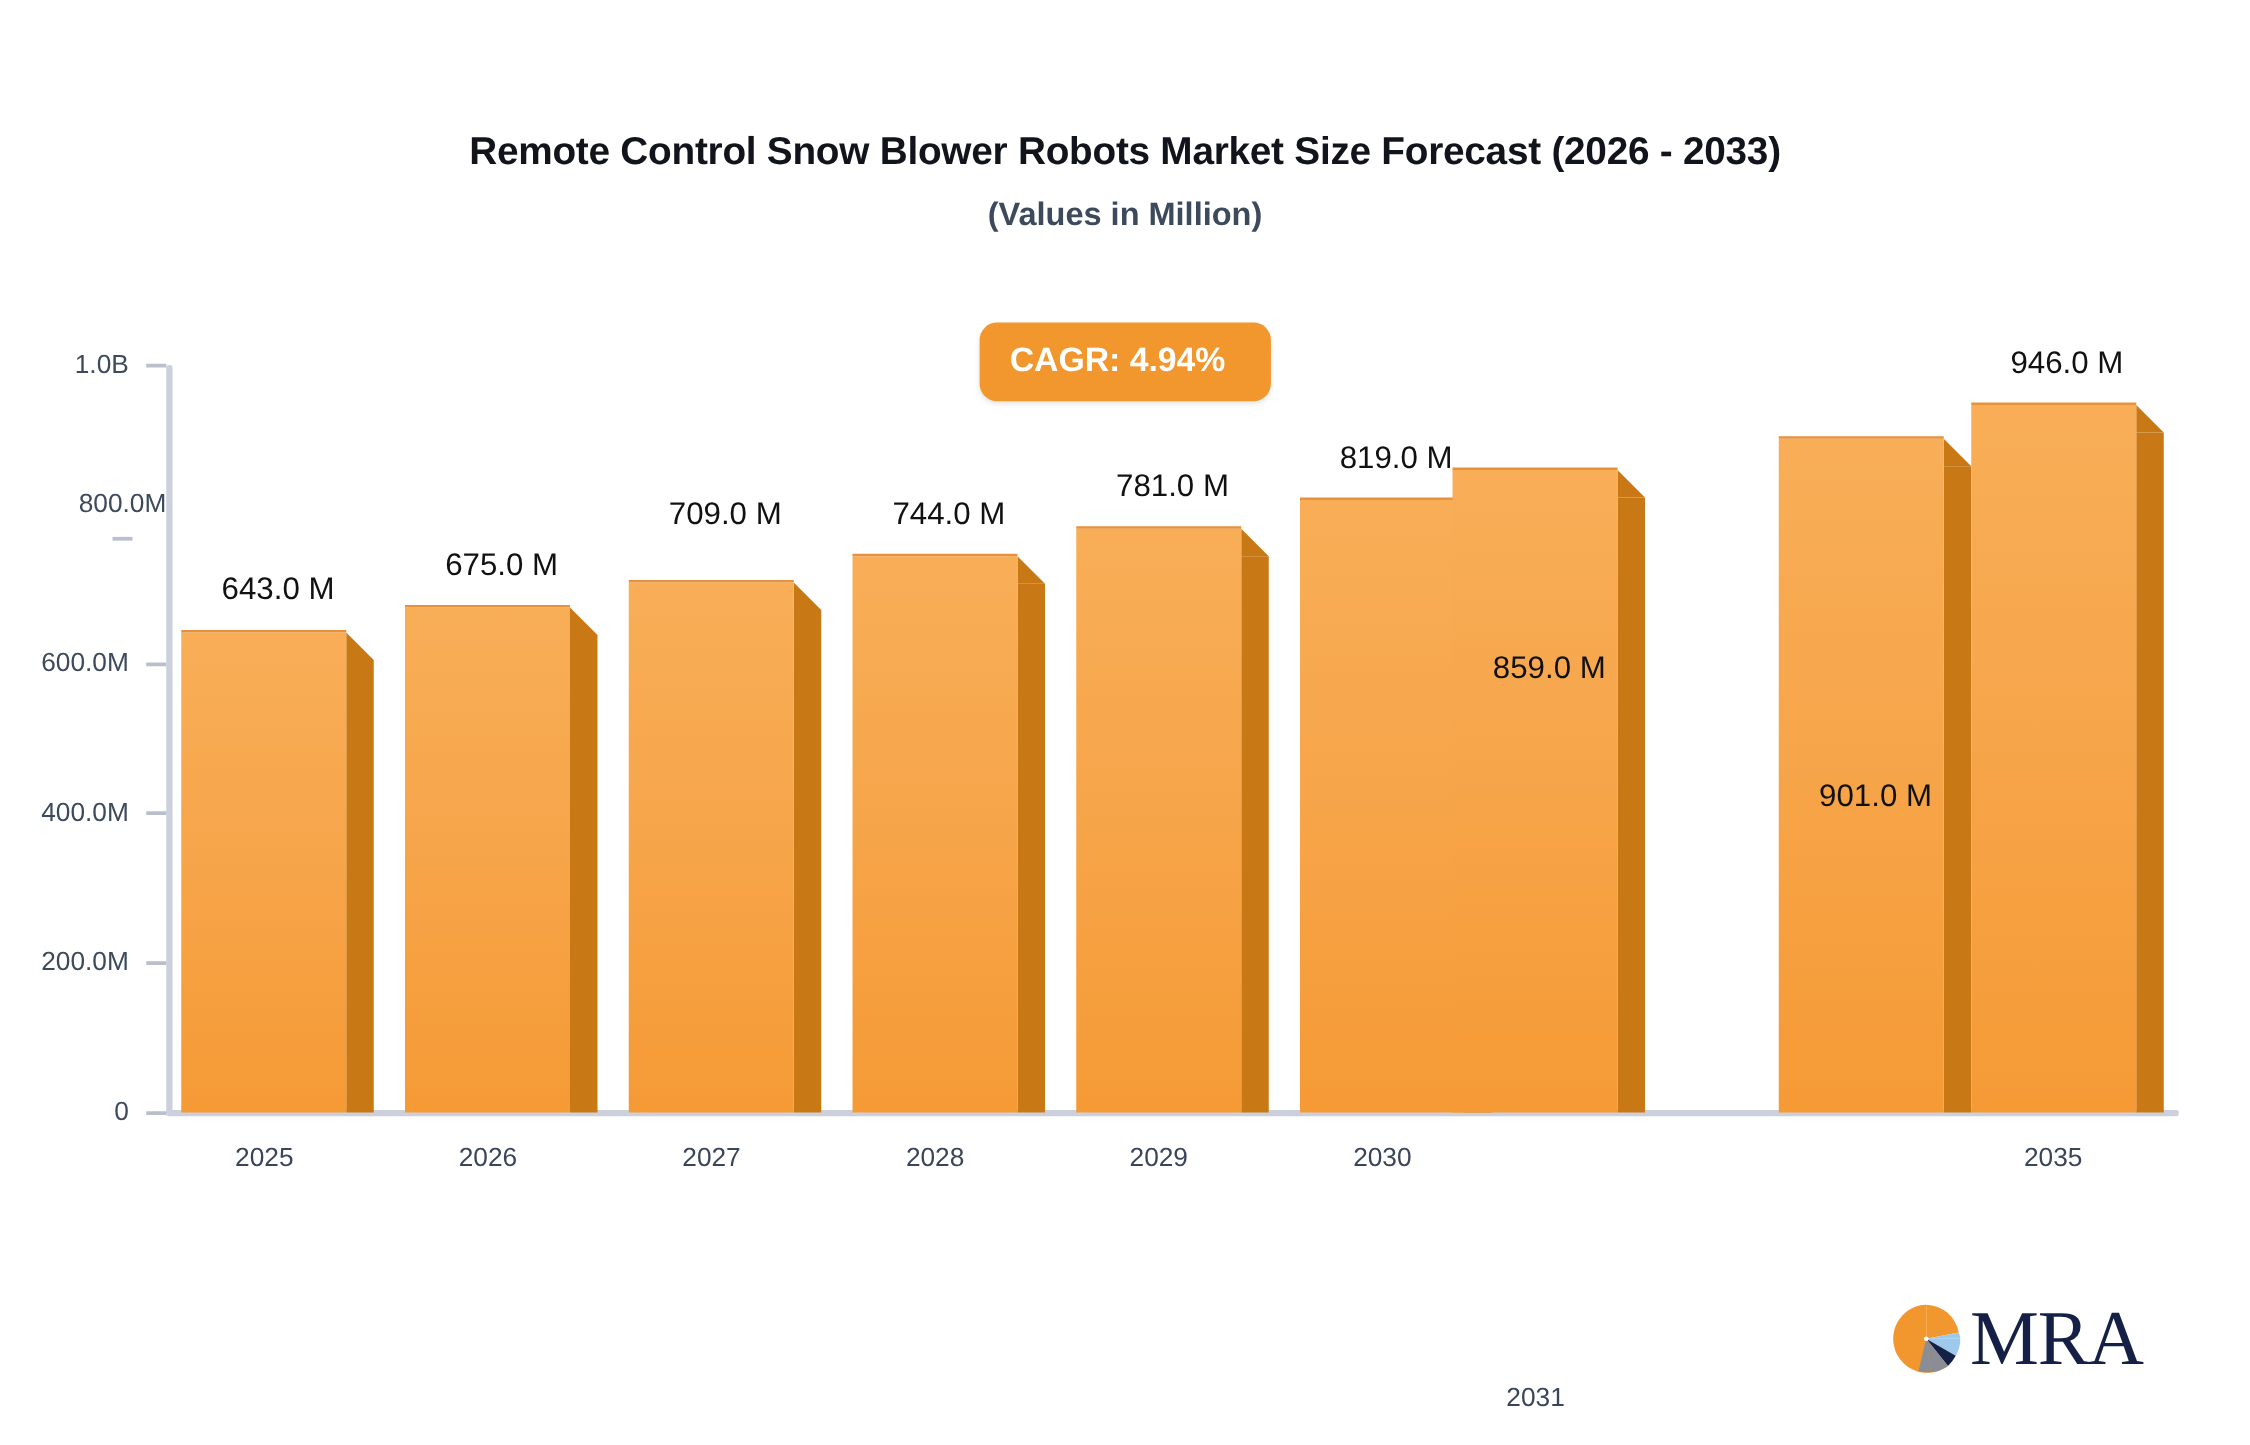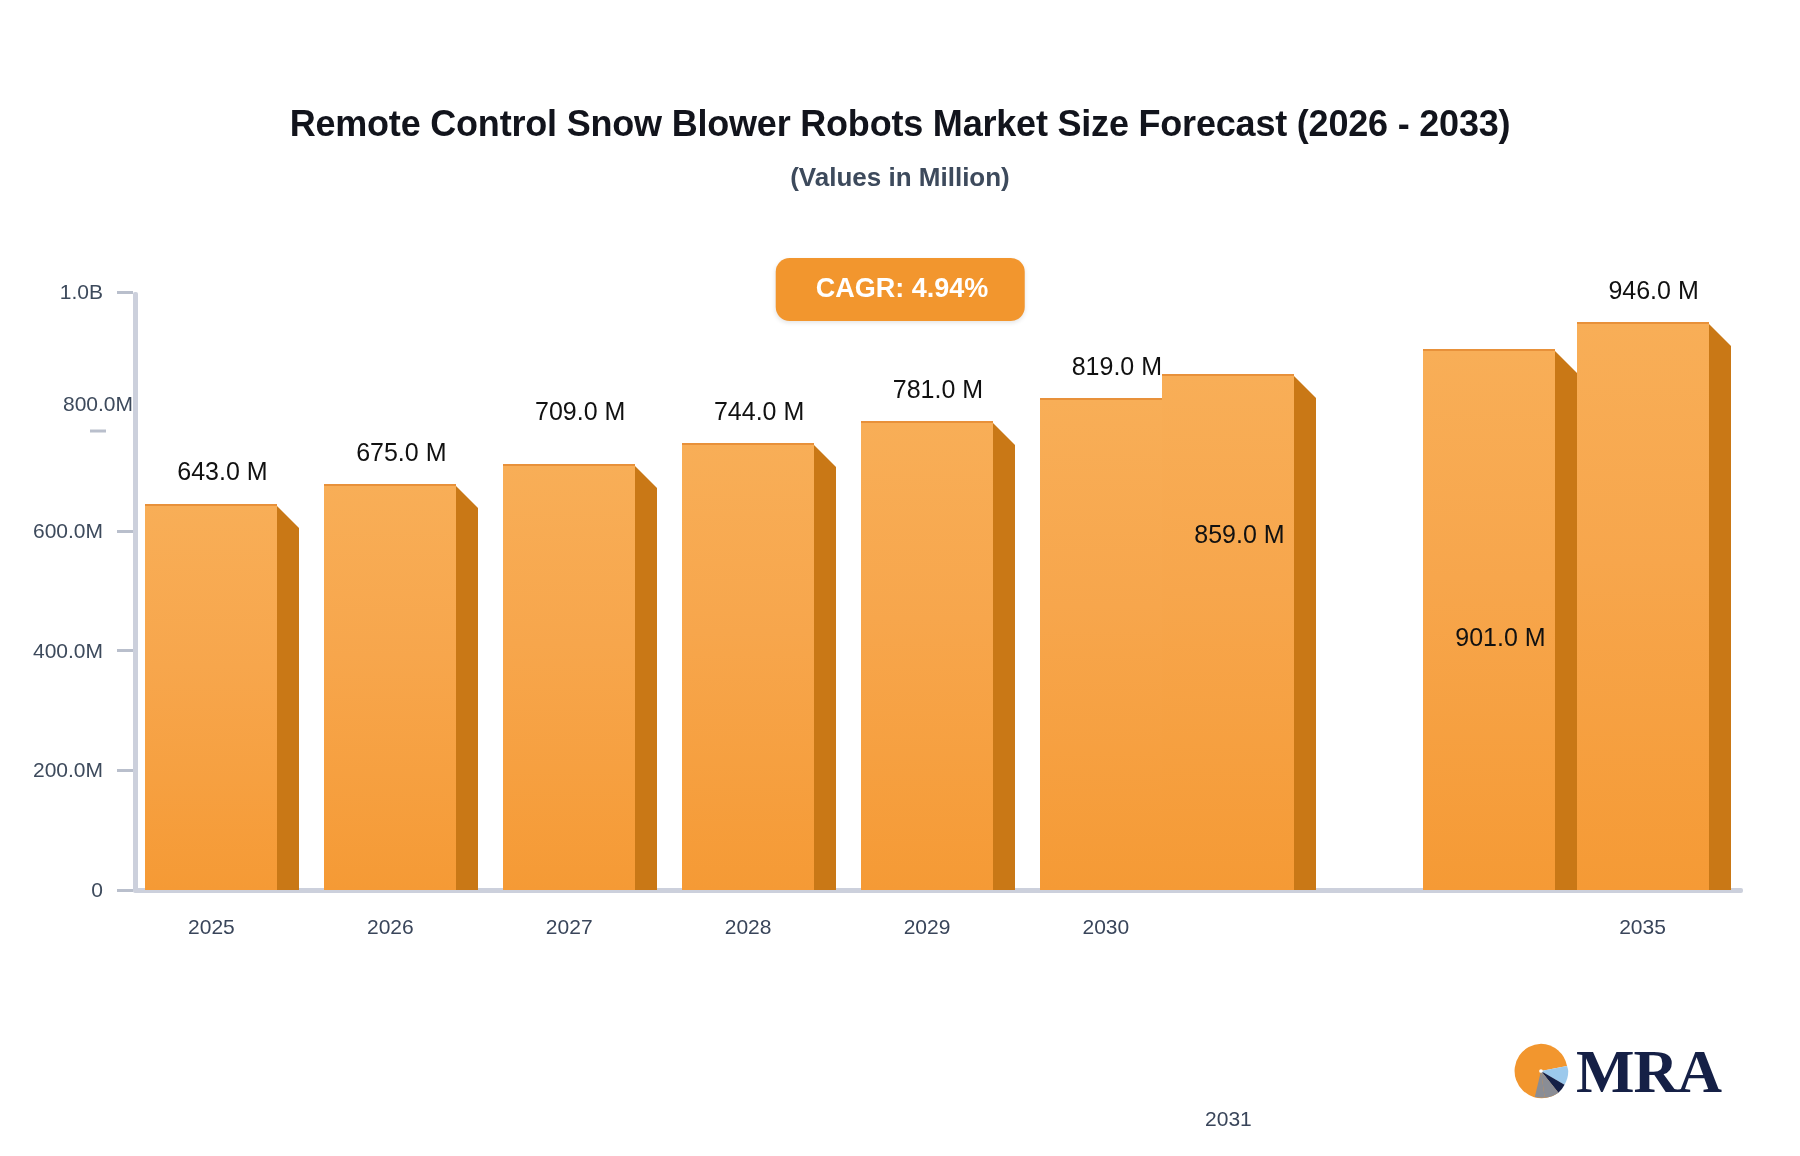--- a/index.html
+++ b/index.html
@@ -23,21 +23,21 @@
 
   
   .title-block {
     position: absolute;
     top: 104px;
     left: 0;
     width: 1800px;
     text-align: center;
   }
   .chart-title {
-    font-size: 36px;
+    font-size: 31px;
     font-weight: bold;
     color: #12141c;
     letter-spacing: -0.2px;
     line-height: 1.1;
     white-space: nowrap;
   }
   .chart-subtitle {
     margin-top: 19px;
     font-size: 26px;
     font-weight: bold;
@@ -49,21 +49,21 @@
   .cagr-badge {
     position: absolute;
     top: 258px;
     left: 50%;
     transform: translateX(-50%);
     background: #F2962E;
     color: #ffffff;
     font-size: 27px;
     font-weight: bold;
     border-radius: 14px;
-    padding: 17px 36px 19px 40px;
+    padding: 17px 36px 19px 24px;
     line-height: 1;
     box-shadow: 0 2px 4px rgba(0,0,0,0.10);
     white-space: nowrap;
   }
 
   
   
   .plot {
     position: absolute;
     left: 0;
@@ -177,21 +177,21 @@
     left: 1510px;
     top: 1040px;
     display: flex;
     align-items: center;
     gap: 4px;
   }
   .logo-mark { width: 62px; height: 62px; display: block; }
   .logo-text {
     font-family: "Liberation Serif", serif;
     font-size: 62px;
-    font-weight: bold;
+    font-weight: normal;
     color: #152046;
     line-height: 1;
     letter-spacing: -1px;
   }
 </style>
 </head>
 <body>
 
 <div id="chart-root">
 

